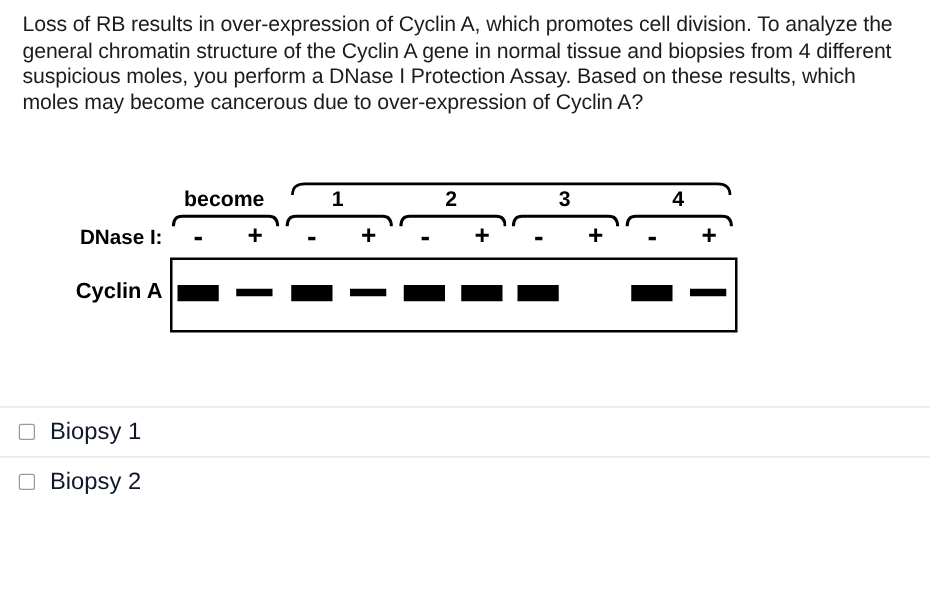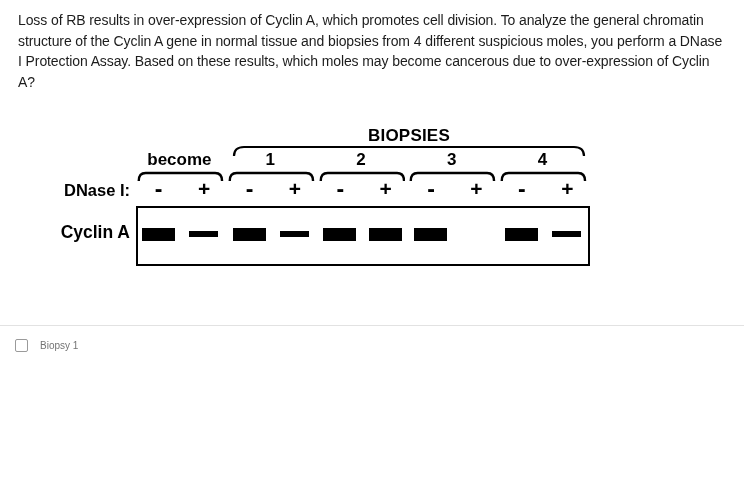--- a/index.html
+++ b/index.html
@@ -15,21 +15,21 @@
     color: #1a1a1a;
     overflow: hidden;
   }
 
   
   #question-stem {
     position: absolute;
     left: 18px;
     top: 10px;
     width: 706px;
-    font-size: 14px;
+    font-size: 17px;
     line-height: 20.6px;
     color: #1c1c1c;
     letter-spacing: -0.1px;
   }
 
   
   #assay-figure {
     position: absolute;
     left: 0;
     top: 126px;
@@ -149,32 +149,31 @@
     height: 13px;
     margin-left: 15px;
     border: 1px solid #9a9a9a;
     border-radius: 2px;
     background: #fff;
     box-sizing: border-box;
     flex: none;
   }
   .option-text {
     margin-left: 12px;
-    font-size: 10px;
-    color: #737373;
+    font-size: 19px;
+    color: #0f172a;
   }
 </style>
 </head>
 <body>
 
 <div id="question-stem">Loss of RB results in over-expression of Cyclin A, which promotes cell division. To analyze the general chromatin structure of the Cyclin A gene in normal tissue and biopsies from 4 different suspicious moles, you perform a DNase I Protection Assay. Based on these results, which moles may become cancerous due to over-expression of Cyclin A?</div>
 
 <div id="assay-figure">
 
-  <div id="biopsies-title">BIOPSIES</div>
 
   <svg id="biopsies-brace" viewBox="0 0 354 11" preserveAspectRatio="none">
     <path d="M2,11 Q2,2 12,2 L342,2 Q352,2 352,11" fill="none" stroke="#000" stroke-width="2.2" stroke-linecap="round"></path>
   </svg>
 
   <div id="group-layer">
       <div class="group-label" style="left: 134px; width: 90.8px;">become</div>
       <svg class="group-brace" viewBox="0 0 100 10" preserveAspectRatio="none" style="left: 137px; width: 86.8px;">
         <path d="M2,10 Q2,2 10,2 L90,2 Q98,2 98,10" fill="none" stroke="#000" stroke-width="2.4" vector-effect="non-scaling-stroke" stroke-linecap="round"></path>
       </svg>
@@ -222,13 +221,17 @@
       <div class="band weak" style="left: 414.3px; width: 29px;"></div>
     </div>
 
 </div>
 
 <div id="answer-options">
     <div class="option-row">
       <div class="option-checkbox"></div>
       <span class="option-text">Biopsy 1</span>
     </div>
+    <div class="option-row">
+      <div class="option-checkbox"></div>
+      <span class="option-text">Biopsy 2</span>
+    </div>
   </div>
 
 </body></html>

